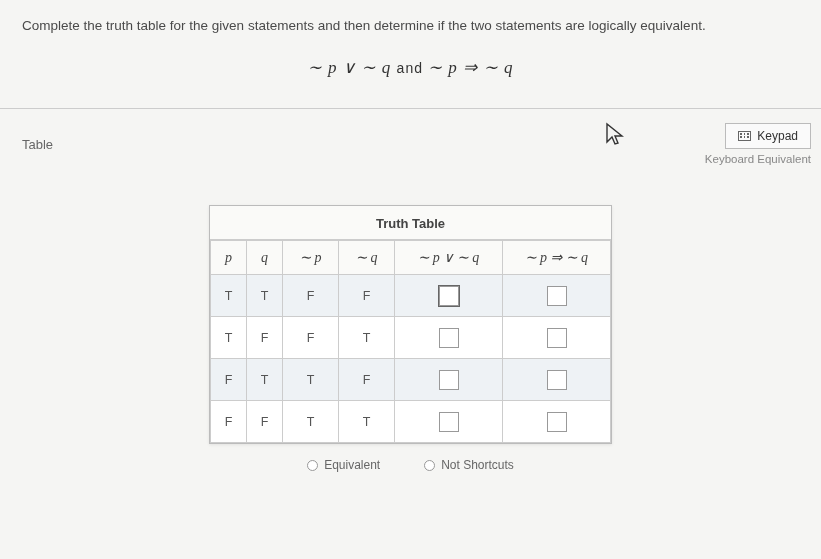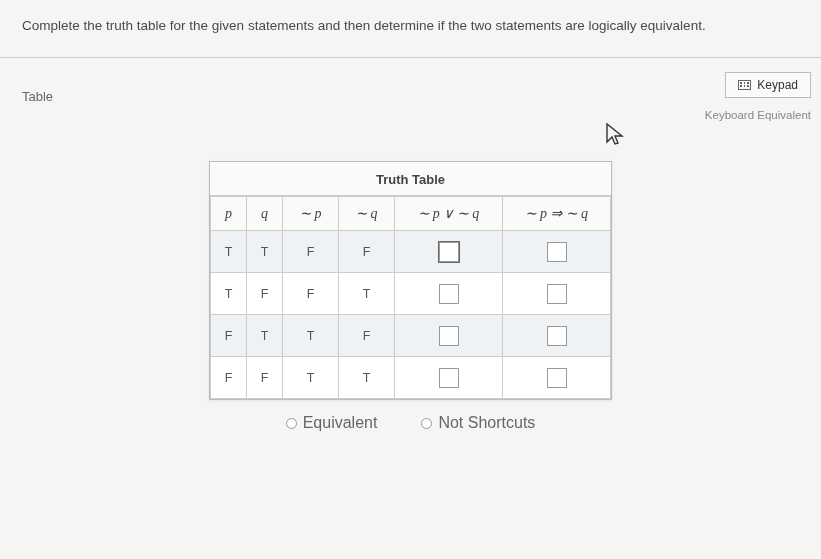--- a/index.html
+++ b/index.html
@@ -28,21 +28,21 @@
       border-top: 1px solid #ccc;
       margin: 0 -22px 14px -22px;
     }
     .answer-row {
       display: flex;
       align-items: center;
       justify-content: space-between;
       margin-bottom: 40px;
     }
     .answer-label { color: #666; font-size: 13px; }
-    .right-controls { display: flex; flex-direction: column; align-items: flex-end; gap: 11px; margin-right:-12px;}
+    .right-controls { display: flex; flex-direction: column; align-items: flex-end; gap: 4px; margin-right:-12px;}
     .keypad-btn {
       border: 1px solid #bbb;
       background: #fafafa;
       padding: 5px 12px;
       font-size: 12px;
       display: inline-flex;
       align-items: center;
       gap: 6px;
       cursor: pointer;
       color: #333;
@@ -100,21 +100,21 @@
       width: 20px; height: 20px;
       border: 1px solid #999;
       background: #fff;
       display: inline-block;
       vertical-align: middle;
     }
     .inputcell.focus { outline: 1px solid #666; }
     .equiv-row {
       text-align: center;
       margin-top: 14px;
-      font-size: 16px;
+      font-size: 12px;
       color: #666;
       display: flex;
       justify-content: center;
       gap: 44px;
     }
     .radio {
       display: inline-flex; align-items: center; gap: 6px; cursor: pointer;
     }
     .radio-dot {
       width: 11px; height: 11px; border: 1px solid #999; border-radius: 50%; background: #fff;
@@ -124,20 +124,25 @@
       position: absolute; left: 605px; top: 122px;
       pointer-events: none;
     }
     .cursor svg { width: 20px; height: 26px; }
   </style>
 </head>
 <body>
 
 <div class="page">
   <div class="prompt">Complete the truth table for the given statements and then determine if the two statements are logically equivalent.</div>
+  <div class="expr">
+    <span>∼ p ∨ ∼ q</span>
+    <span class="op" style="font-style:normal;font-family:Arial;font-size:14px;"> <span>and</span> </span>
+    <span>∼ p ⇒ ∼ q</span>
+  </div>
   <div class="divider"></div>
 
   <div class="answer-row">
     <div class="answer-label">Table</div>
     <div class="right-controls">
       <button class="keypad-btn">
         <span class="keypad-icon"></span>
         <span>Keypad</span>
       </button>
       <div class="shortcut-text">Keyboard Equivalent</div>

